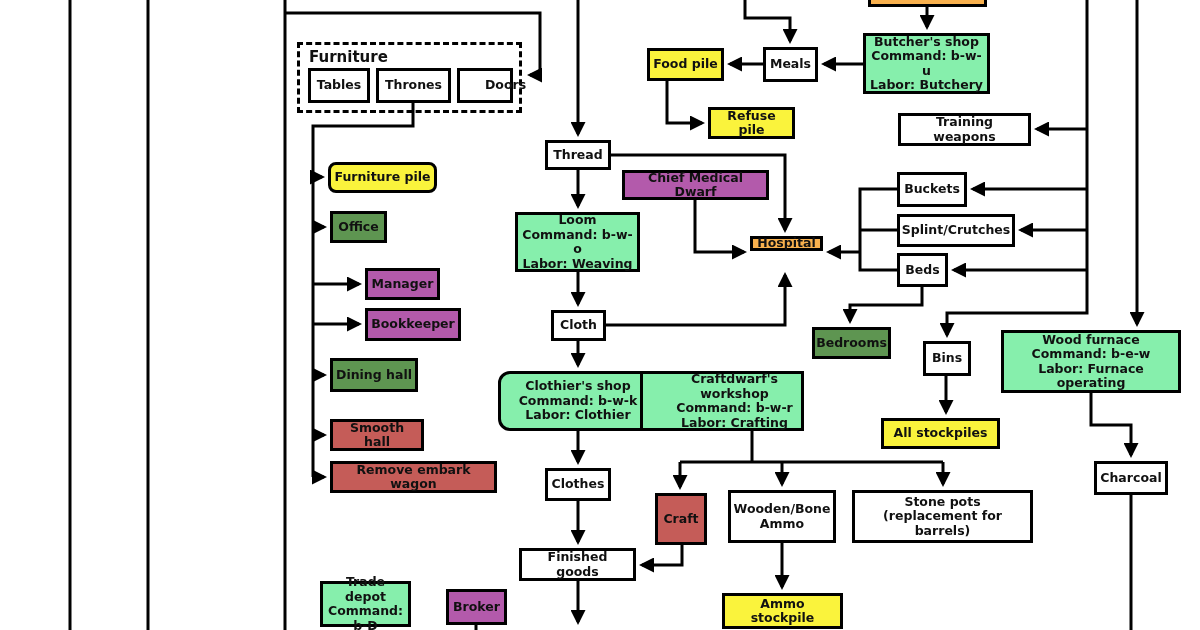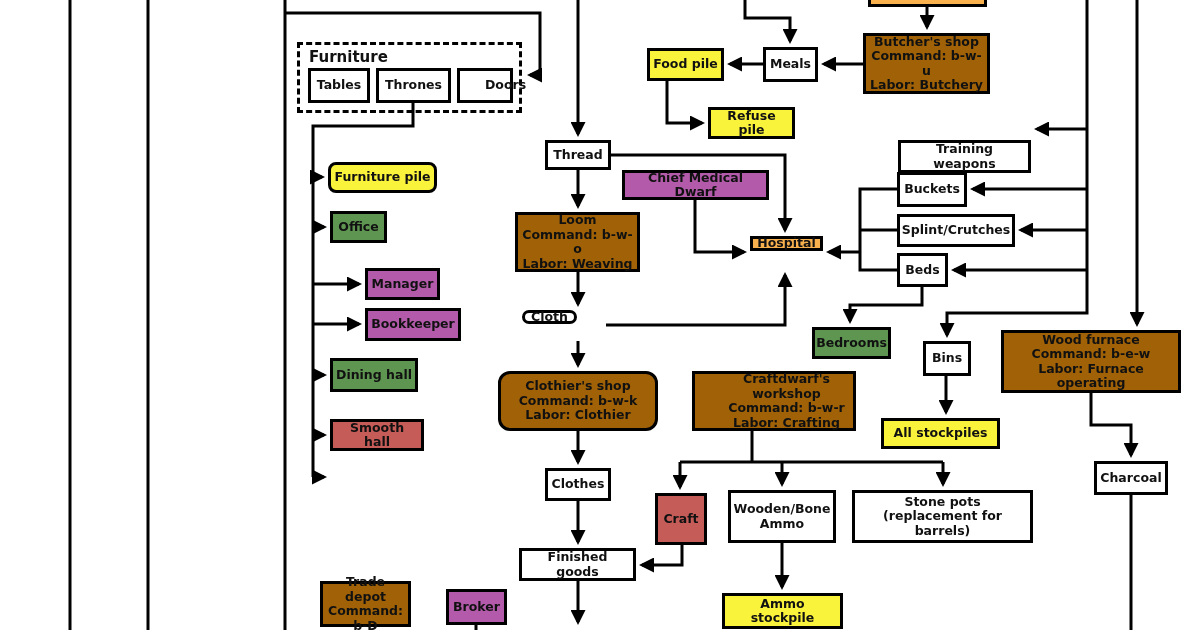--- a/index.html
+++ b/index.html
@@ -13,21 +13,21 @@
     position:absolute; box-sizing:border-box;
     border:3px solid #000; background:#fff;
     display:flex; align-items:center; justify-content:center;
     text-align:center; font-weight:bold; font-size:12.5px; line-height:14.5px;
     color:#111; white-space:pre-line; padding:1px 3px;
   }
   .yellow { background:#FAF33C; }
   .green  { background:#5E9551; }
   .purple { background:#B35AAB; }
   .red    { background:#C55C58; }
-  .blue   { background:#a16207; }
+  .blue   { background:#86efac; }
   .orange { background:#F9B14E; }
   .white  { background:#FFFFFF; }
   .group {
     position:absolute; box-sizing:border-box;
     border:3px dashed #000; background:transparent;
   }
   .group-label {
     position:absolute; left:9px; top:3px;
     font-weight:bold; font-size:15px; color:#111;
   }
@@ -105,58 +105,59 @@
   <div class="node white" style="left:308px; top:68px; width:62px; height:35px;">Tables</div>
   <div class="node white" style="left:376px; top:68px; width:75px; height:35px;">Thrones</div>
   <div class="node white" style="left:457px; top:68px; width:56px; height:35px;padding-left:44px;">Doors</div>
 
   <div class="node yellow" style="left:328px; top:162px; width:109px; height:31px;border-radius:8px;">Furniture pile</div>
   <div class="node green" style="left:330px; top:211px; width:57px; height:32px;">Office</div>
   <div class="node purple" style="left:365px; top:268px; width:75px; height:32px;">Manager</div>
   <div class="node purple" style="left:365px; top:308px; width:96px; height:33px;">Bookkeeper</div>
   <div class="node green" style="left:330px; top:358px; width:88px; height:34px;text-align:center;">Dining hall</div>
   <div class="node red" style="left:330px; top:419px; width:94px; height:32px;">Smooth hall</div>
+  <div class="node red" style="left:330px; top:461px; width:167px; height:32px;">Remove embark wagon</div>
 
   <div class="node white" style="left:545px; top:140px; width:66px; height:30px;">Thread</div>
   <div class="node blue" style="left:515px; top:212px; width:125px; height:60px;">Loom
 Command: b-w-o
 Labor: Weaving</div>
-  <div class="node white" style="left:522px; top:310px; width:55px; height:14px;border-radius:12px;">Cloth</div>
+  <div class="node white" style="left:551px; top:310px; width:55px; height:31px;">Cloth</div>
   <div class="node blue" style="left:498px; top:371px; width:160px; height:60px;border-radius:12px;">Clothier's shop
 Command: b-w-k
 Labor: Clothier</div>
   <div class="node white" style="left:545px; top:468px; width:66px; height:33px;">Clothes</div>
   <div class="node white" style="left:519px; top:548px; width:117px; height:33px;">Finished goods</div>
   <div class="node blue" style="left:320px; top:581px; width:91px; height:46px;">Trade depot
 Command: b-D</div>
   <div class="node purple" style="left:446px; top:589px; width:61px; height:36px;">Broker</div>
 
   <div class="node yellow" style="left:647px; top:48px; width:77px; height:33px;">Food pile</div>
   <div class="node white" style="left:763px; top:47px; width:55px; height:35px;">Meals</div>
   <div class="node blue" style="left:863px; top:33px; width:127px; height:61px;">Butcher's shop
 Command: b-w-u
 Labor: Butchery</div>
   <div class="node yellow" style="left:708px; top:107px; width:87px; height:32px;">Refuse pile</div>
   <div class="node orange" style="left:868px; top:-30px; width:119px; height:37px;"></div>
 
-  <div class="node white" style="left:898px; top:113px; width:133px; height:33px;margin-top:27px;">Training weapons</div>
+  <div class="node white" style="left:898px; top:113px; width:133px; height:33px;">Training weapons</div>
   <div class="node purple" style="left:622px; top:170px; width:147px; height:30px;">Chief Medical Dwarf</div>
   <div class="node orange" style="left:750px; top:236px; width:73px; height:15px;">Hospital</div>
   <div class="node white" style="left:897px; top:172px; width:70px; height:35px;">Buckets</div>
   <div class="node white" style="left:897px; top:214px; width:118px; height:33px;">Splint/Crutches</div>
   <div class="node white" style="left:897px; top:253px; width:51px; height:34px;">Beds</div>
   <div class="node green" style="left:812px; top:327px; width:79px; height:32px;">Bedrooms</div>
   <div class="node white" style="left:923px; top:341px; width:48px; height:35px;">Bins</div>
   <div class="node yellow" style="left:881px; top:418px; width:119px; height:31px;">All stockpiles</div>
   <div class="node blue" style="left:1001px; top:330px; width:180px; height:63px;">Wood furnace
 Command: b-e-w
 Labor: Furnace operating</div>
   <div class="node white" style="left:1094px; top:461px; width:74px; height:34px;">Charcoal</div>
 
-  <div class="node blue" style="left:692px; top:371px; width:164px; height:60px;padding-left:28px;">Craftdwarf's workshop
+  <div class="node blue" style="left:640px; top:371px; width:164px; height:60px;padding-left:28px;">Craftdwarf's workshop
 Command: b-w-r
 Labor: Crafting</div>
   <div class="node red" style="left:655px; top:493px; width:52px; height:52px;">Craft</div>
   <div class="node white" style="left:728px; top:490px; width:108px; height:53px;">Wooden/Bone
 Ammo</div>
   <div class="node white" style="left:852px; top:490px; width:181px; height:53px;">Stone pots
 (replacement for barrels)</div>
   <div class="node yellow" style="left:722px; top:593px; width:121px; height:36px;">Ammo stockpile</div>
 
 </div>

